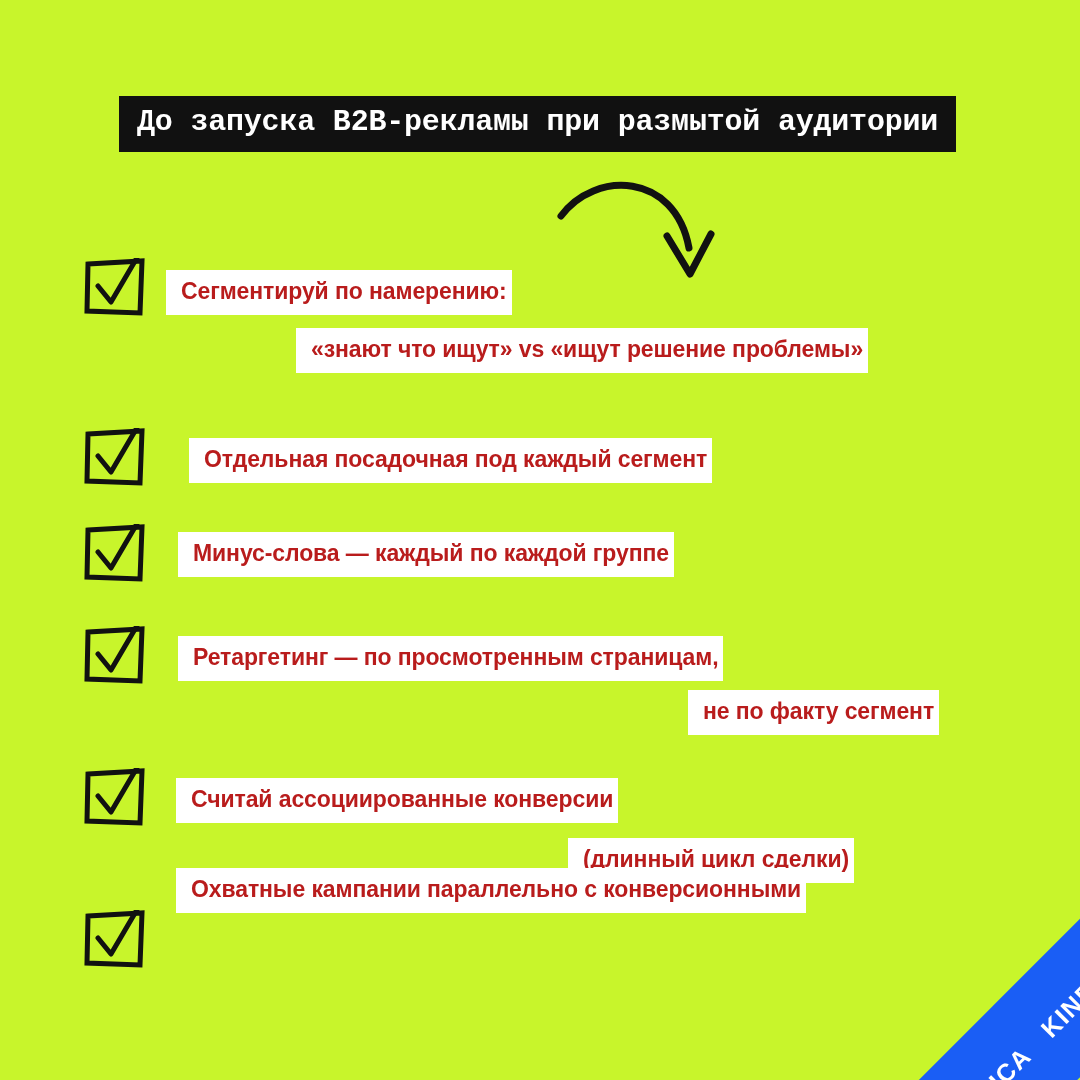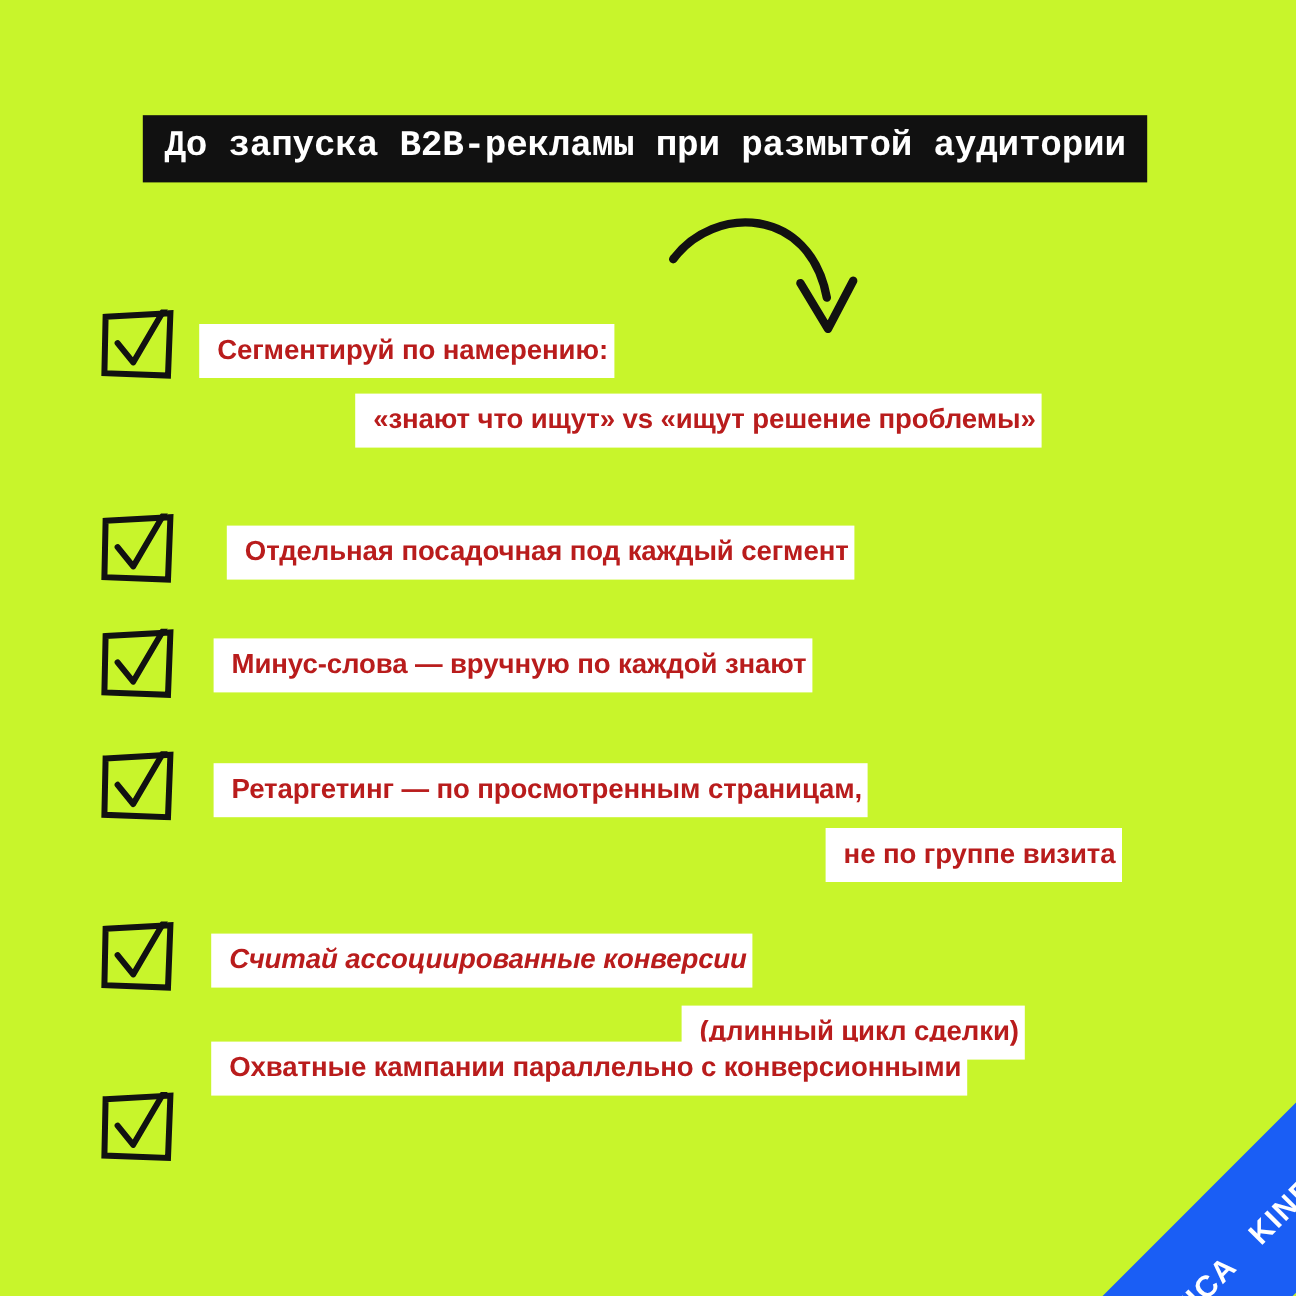--- a/index.html
+++ b/index.html
@@ -128,38 +128,38 @@
       <path d="M14 28 L27 44 L54 -2" fill="none" stroke="#111111" stroke-width="5" stroke-linecap="round" stroke-linejoin="round"></path>
     </svg>
     <div class="label" style="left:178px; top:438px;margin-left:11px;">Отдельная посадочная под каждый сегмент</div>
   </div>
 
   <div class="check-item">
     <svg class="checkbox" style="left:84px; top:524px;" viewBox="0 0 62 58">
       <path d="M4 6 L58 3 L56 55 L3 53 Z" fill="none" stroke="#111111" stroke-width="5"></path>
       <path d="M14 28 L27 44 L54 -2" fill="none" stroke="#111111" stroke-width="5" stroke-linecap="round" stroke-linejoin="round"></path>
     </svg>
-    <div class="label" style="left:178px; top:532px;">Минус-слова — вручную по каждой знают</div>
+    <div class="label" style="left:178px; top:532px;">Минус-слова — каждый по каждой группе</div>
   </div>
 
   <div class="check-item">
     <svg class="checkbox" style="left:84px; top:626px;" viewBox="0 0 62 58">
       <path d="M4 6 L58 3 L56 55 L3 53 Z" fill="none" stroke="#111111" stroke-width="5"></path>
       <path d="M14 28 L27 44 L54 -2" fill="none" stroke="#111111" stroke-width="5" stroke-linecap="round" stroke-linejoin="round"></path>
     </svg>
     <div class="label" style="left:178px; top:636px;text-align:center;">Ретаргетинг — по просмотренным страницам,</div>
-    <div class="label sub" style="left:688px; top:690px;">не по группе визита</div>
+    <div class="label sub" style="left:688px; top:690px;">не по факту сегмент</div>
   </div>
 
   <div class="check-item">
     <svg class="checkbox" style="left:84px; top:768px;" viewBox="0 0 62 58">
       <path d="M4 6 L58 3 L56 55 L3 53 Z" fill="none" stroke="#111111" stroke-width="5"></path>
       <path d="M14 28 L27 44 L54 -2" fill="none" stroke="#111111" stroke-width="5" stroke-linecap="round" stroke-linejoin="round"></path>
     </svg>
-    <div class="label" style="left:176px; top:778px;font-style:italic;">Считай ассоциированные конверсии</div>
+    <div class="label" style="left:176px; top:778px;">Считай ассоциированные конверсии</div>
     <div class="label sub" style="left:568px; top:838px;">(длинный цикл сделки)</div>
   </div>
 
   <div class="check-item">
     <svg class="checkbox" style="left:84px; top:910px;" viewBox="0 0 62 58">
       <path d="M4 6 L58 3 L56 55 L3 53 Z" fill="none" stroke="#111111" stroke-width="5"></path>
       <path d="M14 28 L27 44 L54 -2" fill="none" stroke="#111111" stroke-width="5" stroke-linecap="round" stroke-linejoin="round"></path>
     </svg>
     <div class="label" style="left:176px; top:868px;">Охватные кампании параллельно с конверсионными</div>
   </div>

